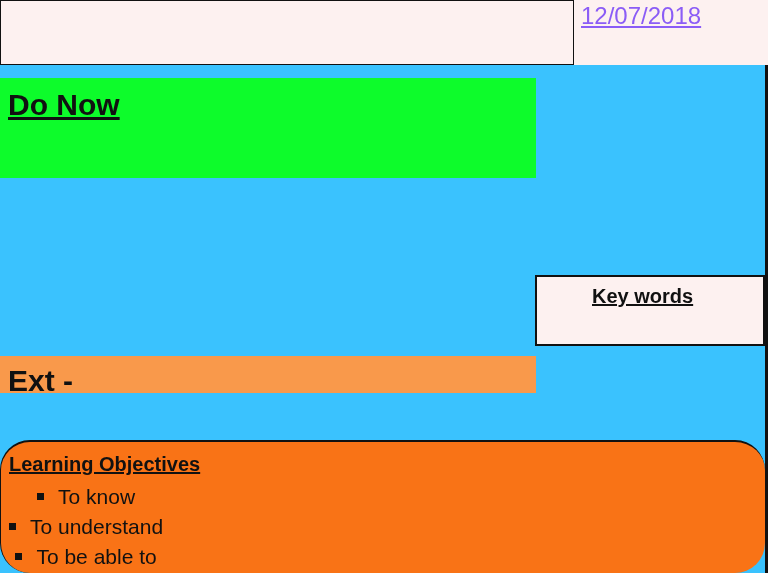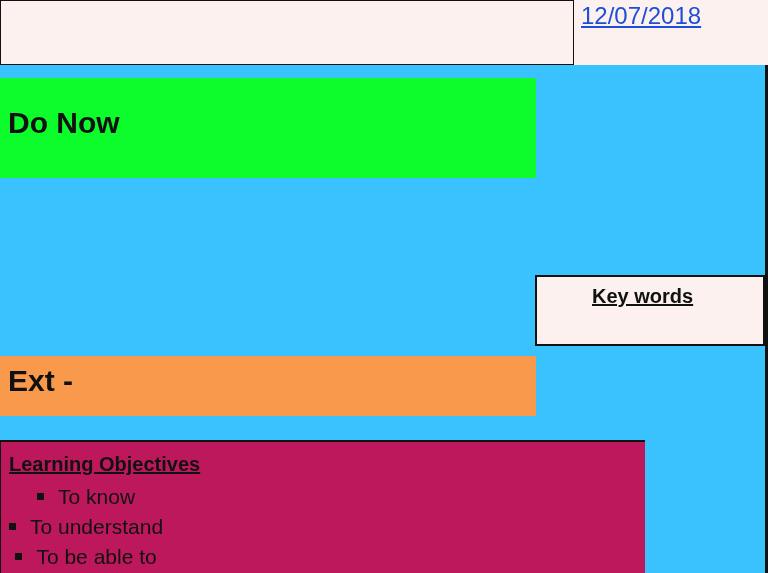--- a/index.html
+++ b/index.html
@@ -1,27 +1,27 @@
 <!DOCTYPE html>
 <html><head>
 <meta charset="utf-8">
 <style>
   html, body { margin:0; padding:0; }
   body { width:768px; height:573px; position:relative; overflow:hidden; background:#3ac2fe; font-family:"Liberation Sans", sans-serif; }
   .box { position:absolute; box-sizing:border-box; }
   .header { left:0; top:0; width:768px; height:65px; background:#fdf1f0; border:1px solid #111; }
   .date-cell { left:573px; top:0; width:195px; height:65px; border-left:1px solid #111; background:#fdf1f0; }
-  .date { position:absolute; left:7px; top:2px; font-size:24px; text-decoration:underline; color:#1d4ed8; }
+  .date { position:absolute; left:7px; top:2px; font-size:24px; text-decoration:underline; color:#8b5cf6; }
   .donow { left:0; top:78px; width:536px; height:100px; background:#0dfc2b; }
-  .donow-title { position:absolute; left:8px; top:88px; font-size:30px; font-weight:bold; color:#111;margin-top:18px; }
+  .donow-title { position:absolute; left:8px; top:88px; font-size:30px; font-weight:bold; text-decoration:underline; color:#111; }
   .keywords { left:535px; top:275px; width:230px; height:71px; background:#fdf1f0; border:2px solid #111; }
   .keywords span { position:absolute; left:7px; top:8px; font-size:20px; font-weight:bold; text-decoration:underline; color:#111;margin-left:48px; }
-  .ext { left:0; top:356px; width:536px; height:60px; background:#f9994b; }
+  .ext { left:0; top:356px; width:536px; height:37px; background:#f9994b; }
   .ext span { position:absolute; left:8px; top:8px; font-size:30px; font-weight:bold; color:#111; }
-  .objectives { left:0; top:440px; width:645px; height:133px; background:#be185d; border-top:2px solid #111; border-left:1px solid #111; }
+  .objectives { left:0; top:440px; width:765px; height:133px; background:#f97316; border-top:2px solid #111; border-left:1px solid #111;border-radius:30px; }
   .obj-title { position:absolute; left:8px; top:11px; font-size:20px; font-weight:bold; text-decoration:underline; color:#111; }
   .obj-list { position:absolute; left:8px; top:40px; margin:0; padding:0; list-style:none; }
   .obj-list li { font-size:21px; line-height:30px; color:#111;text-align:center; }
   .bullet { display:inline-block; width:7px; height:7px; background:#111; margin-right:14px; vertical-align:middle; position:relative; top:-2px; }
   .rightedge { left:765px; top:65px; width:3px; height:508px; background:#111; }
 </style>
 </head>
 <body>
 
 <div class="box header"></div>

